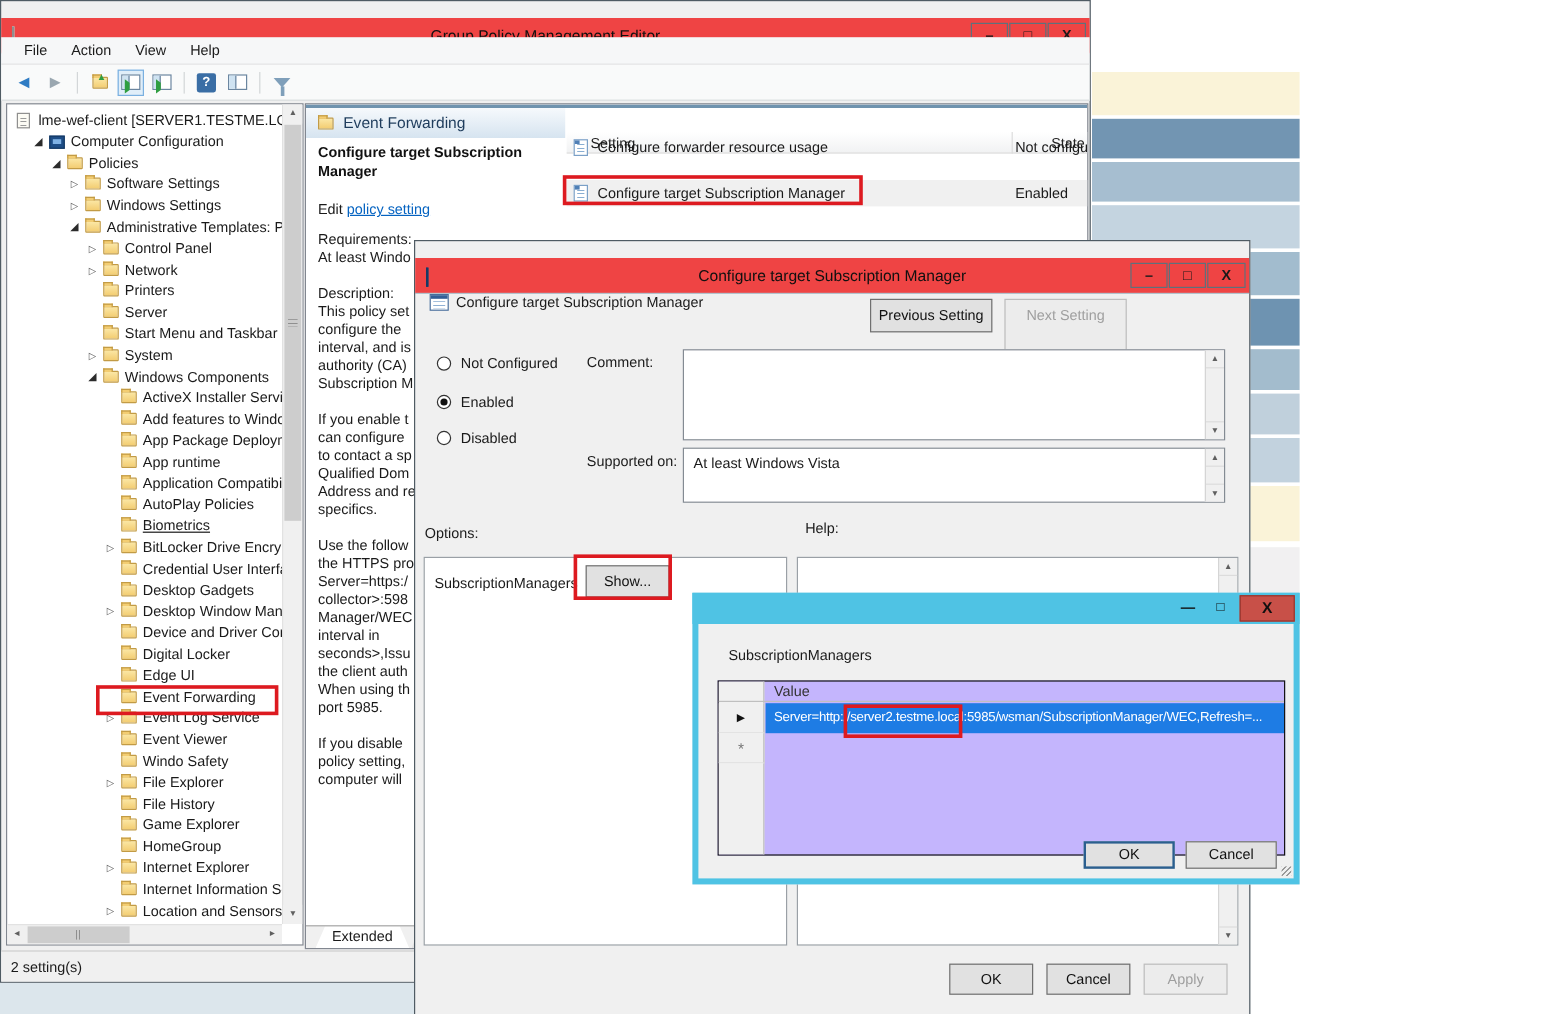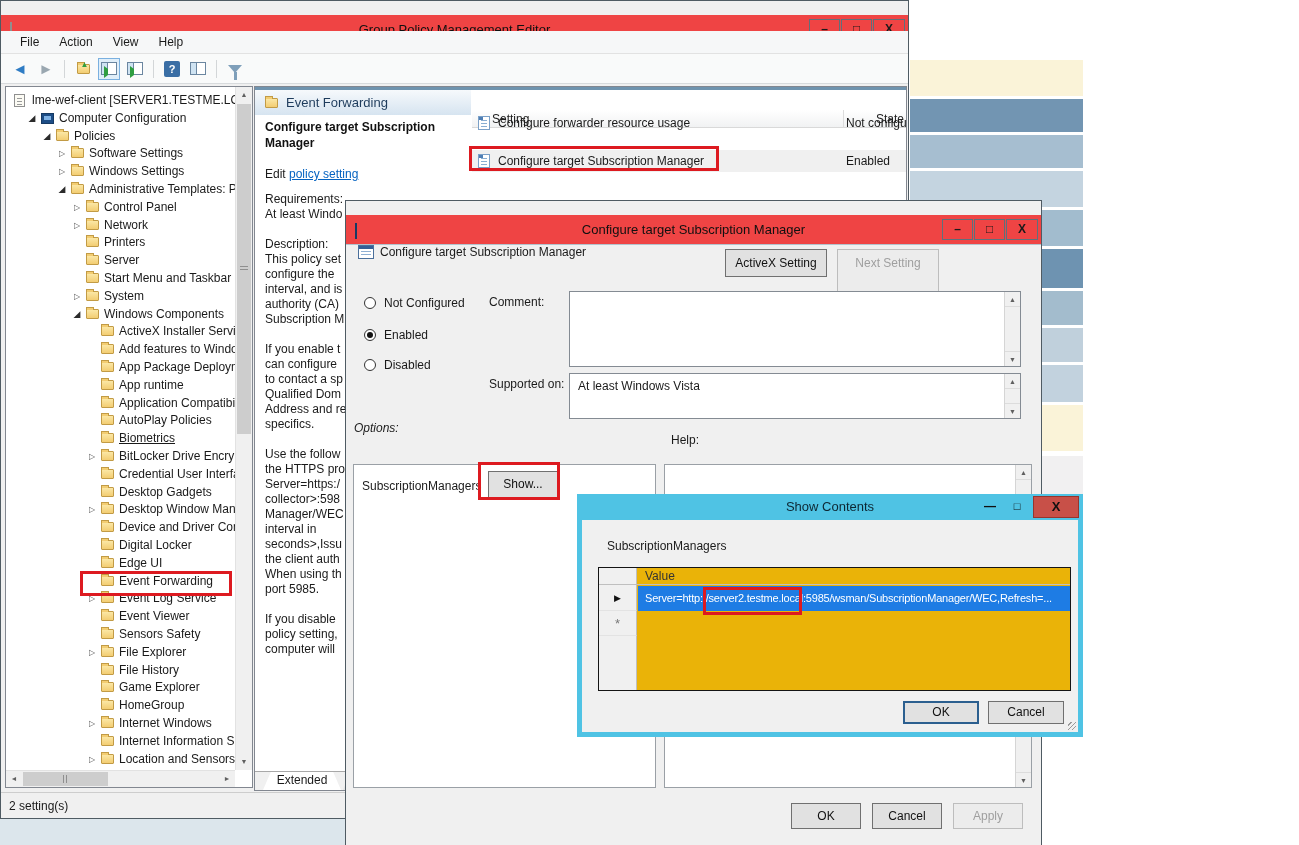--- a/index.html
+++ b/index.html
@@ -117,21 +117,21 @@
   
   #show { position:absolute; left:577px; top:494px; width:506px; height:243px; z-index:4;
           background:#f0f0f0; border:5px solid #4fc3e4; }
   #show-title { position:absolute; left:0; right:0; top:-3px; height:24px; line-height:22px; text-align:center; font-size:13px; color:#0d2733; background:#4fc3e4; }
   #show-title-strip { position:absolute; left:-5px; right:-5px; top:-5px; height:26px; background:#4fc3e4; }
   .show-btn { position:absolute; text-align:center; font-weight:bold; color:#101010; }
   #show-min { right:76px; top:-2px; width:24px; height:20px; font-size:12px; line-height:18px; }
   #show-max { right:48px; top:-2px; width:26px; height:20px; font-size:11px; line-height:19px; }
   #show-close { right:-1px; top:-3px; width:46px; height:22px; background:#c85048; border:1px solid #96352e; font-size:13px; line-height:20px; }
   #show-label { position:absolute; left:25px; top:40px; font-size:12px; }
-  #show-grid { position:absolute; left:16px; top:68px; width:473px; height:124px; background:#eab308; border:1px solid #141414; }
+  #show-grid { position:absolute; left:16px; top:68px; width:473px; height:146px; background:#c4b5fd; border:1px solid #141414; }
   .g-markercol { position:absolute; left:0; top:0; bottom:0; width:38px; background:#f0f0f0; border-right:1px solid #bfbfbf; }
   .g-headrow { position:absolute; left:0; right:0; top:0; height:17px; border-bottom:1px solid #bfbfbf; }
   .g-head-label { position:absolute; left:46px; top:0; height:17px; line-height:17px; font-size:12px; color:#333; }
   .g-row { position:absolute; left:0; right:0; height:25px; }
   .g-row .marker { position:absolute; left:0; top:0; bottom:0; width:38px; background:#f0f0f0; border-right:1px solid #bfbfbf; border-bottom:1px solid #e3e3e3; text-align:center; }
   .g-row .val { position:absolute; left:39px; right:0; top:0; bottom:0; line-height:25px; padding-left:7px; font-size:11px; letter-spacing:-0.2px; white-space:nowrap; overflow:hidden; }
   .g-row.selected .val { background:#1e7ce4; color:#fff; }
   #show-grip { position:absolute; right:2px; bottom:2px; width:8px; height:8px;
       background:repeating-linear-gradient(135deg, transparent 0 2px, #9a9a9a 2px 3px); }
 
@@ -336,21 +336,21 @@
             <span class="tree-arrow" style="left: 81px;">▷</span>
             <span class="tree-icon icon-folder" style="left: 95px;"></span>
             <span class="tree-label" style="left: 113px;">Event Log Service</span>
           </div>
           <div class="tree-row" style="top: 520px;">
             <span class="tree-icon icon-folder" style="left: 95px;"></span>
             <span class="tree-label" style="left: 113px;">Event Viewer</span>
           </div>
           <div class="tree-row" style="top: 538px;">
             <span class="tree-icon icon-folder" style="left: 95px;"></span>
-            <span class="tree-label" style="left: 113px;">Sensors Safety</span>
+            <span class="tree-label" style="left: 113px;">Windo Safety</span>
           </div>
           <div class="tree-row" style="top: 556px;">
             <span class="tree-arrow" style="left: 81px;">▷</span>
             <span class="tree-icon icon-folder" style="left: 95px;"></span>
             <span class="tree-label" style="left: 113px;">File Explorer</span>
           </div>
           <div class="tree-row" style="top: 574px;">
             <span class="tree-icon icon-folder" style="left: 95px;"></span>
             <span class="tree-label" style="left: 113px;">File History</span>
           </div>
@@ -358,21 +358,21 @@
             <span class="tree-icon icon-folder" style="left: 95px;"></span>
             <span class="tree-label" style="left: 113px;">Game Explorer</span>
           </div>
           <div class="tree-row" style="top: 609px;">
             <span class="tree-icon icon-folder" style="left: 95px;"></span>
             <span class="tree-label" style="left: 113px;">HomeGroup</span>
           </div>
           <div class="tree-row" style="top: 627px;">
             <span class="tree-arrow" style="left: 81px;">▷</span>
             <span class="tree-icon icon-folder" style="left: 95px;"></span>
-            <span class="tree-label" style="left: 113px;">Internet Windows</span>
+            <span class="tree-label" style="left: 113px;">Internet Explorer</span>
           </div>
           <div class="tree-row" style="top: 645px;">
             <span class="tree-icon icon-folder" style="left: 95px;"></span>
             <span class="tree-label" style="left: 113px;">Internet Information Services</span>
           </div>
           <div class="tree-row" style="top: 663px;">
             <span class="tree-arrow" style="left: 81px;">▷</span>
             <span class="tree-icon icon-folder" style="left: 95px;"></span>
             <span class="tree-label" style="left: 113px;">Location and Sensors</span>
           </div>
@@ -468,42 +468,42 @@
       <span class="icon-computer abs" style="left:9px;top:9px;"></span>
       <div class="titletext">Configure target Subscription Manager</div>
       <div class="winbtn" style="right:68px;width:31px;">–</div>
       <div class="winbtn" style="right:36px;width:31px;">□</div>
       <div class="winbtn" style="right:3px;width:32px;">X</div>
     </div>
 
     <span class="gp-icon" style="left:12px;top:44px;"></span>
     <div id="dlg-heading">Configure target Subscription Manager</div>
 
-    <div class="btn" style="left:379px;top:48px;width:102px;height:28px;line-height:26px;">ActiveX Setting</div>
+    <div class="btn" style="left:379px;top:48px;width:102px;height:28px;line-height:26px;">Previous Setting</div>
     <div class="btn disabled" style="left:491px;top:48px;width:102px;height:44px;line-height:26px;">Next Setting</div>
 
     <div class="fieldlabel" style="left:143px;top:94px;">Comment:</div>
     <div class="textbox" style="left:223px;top:90px;width:452px;height:76px;">
       <span></span>
       <div class="scrollstrip">
         <div class="up">▲</div>
         <div class="down">▼</div>
       </div>
     </div>
 
     <div class="fieldlabel" style="left:143px;top:176px;">Supported on:</div>
     <div class="textbox" style="left:223px;top:172px;width:452px;height:46px;">
       <div style="position:absolute;left:8px;top:5px;font-size:12px;">At least Windows Vista</div>
       <div class="scrollstrip">
         <div class="up">▲</div>
         <div class="down">▼</div>
       </div>
     </div>
 
-    <div class="fieldlabel" style="left:8px;top:220px;font-style:italic;">Options:</div>
+    <div class="fieldlabel" style="left:8px;top:236px;">Options:</div>
     <div class="fieldlabel" style="left:325px;top:232px;">Help:</div>
 
     <div class="textbox" style="left:7px;top:263px;width:303px;height:324px;border-color:#9aa0a6;">
       <div style="position:absolute;left:8px;top:14px;font-size:12px;">SubscriptionManagers</div>
       <div class="btn" style="left:134px;top:6px;width:70px;height:27px;line-height:25px;">Show...</div>
     </div>
 
     <div class="textbox" style="left:318px;top:263px;width:368px;height:324px;border-color:#9aa0a6;">
       <div class="scrollstrip">
         <div class="up">▲</div>
@@ -519,21 +519,20 @@
         <div class="radio-label" style="left: 38px; top: 95px;">Not Configured</div>
         <div class="radio checked" style="left: 18px; top: 128px;"></div>
         <div class="radio-label" style="left: 38px; top: 127px;">Enabled</div>
         <div class="radio" style="left: 18px; top: 158px;"></div>
         <div class="radio-label" style="left: 38px; top: 157px;">Disabled</div>
       </div>
     </div>
 
   <div id="show">
     <div id="show-title-strip"></div>
-    <div id="show-title">Show Contents</div>
     <div class="show-btn" id="show-min">—</div>
     <div class="show-btn" id="show-max">□</div>
     <div class="show-btn" id="show-close">X</div>
 
     <div id="show-label">SubscriptionManagers</div>
 
     <div id="show-grid">
       <div class="g-markercol"></div>
       <div class="g-headrow"></div>
       <div class="g-head-label">Value</div>

